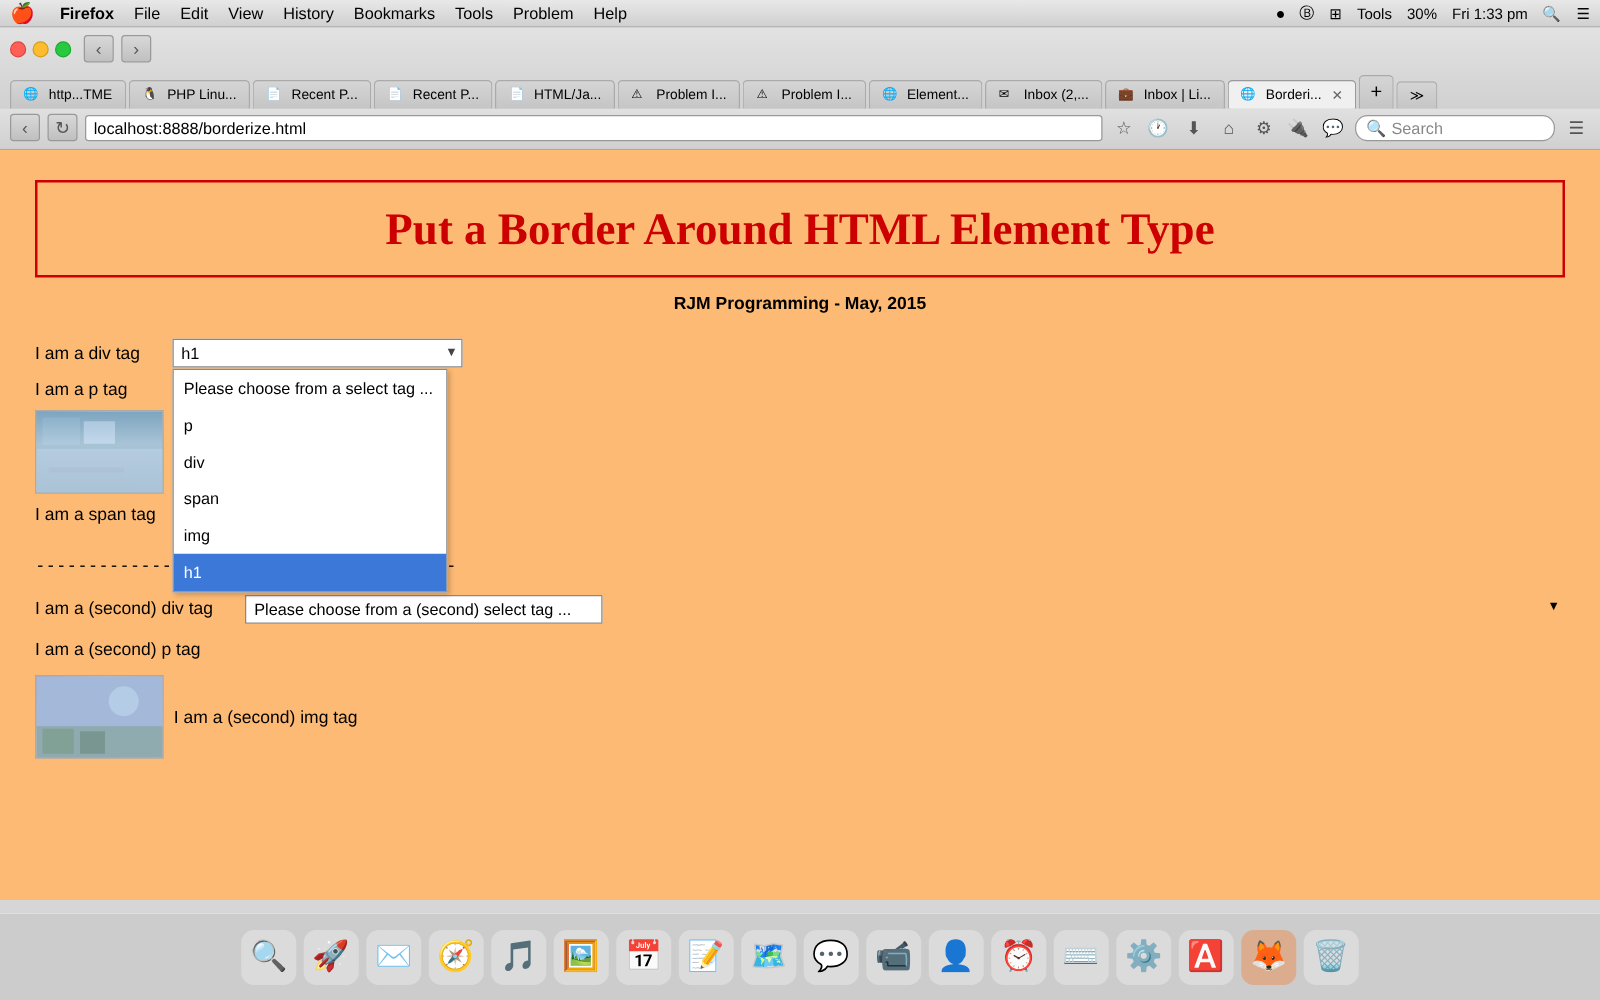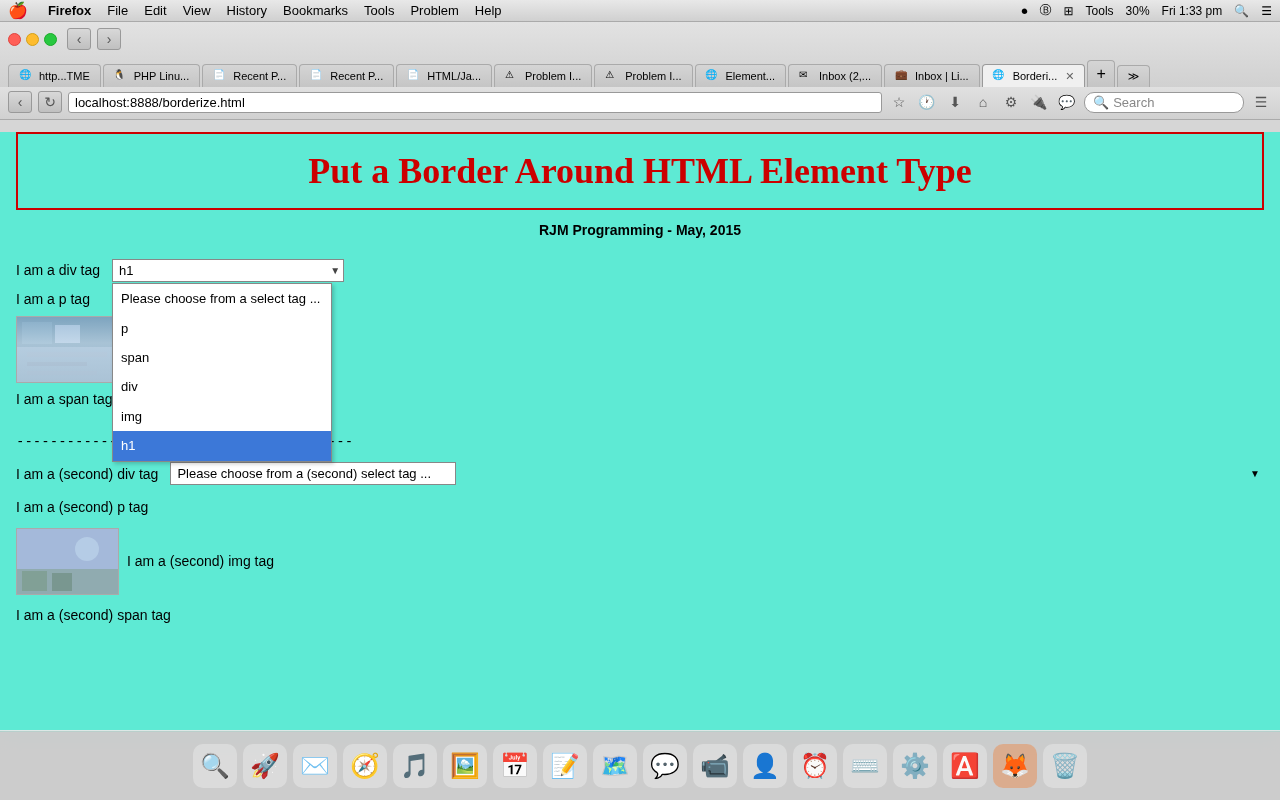--- a/index.html
+++ b/index.html
@@ -124,23 +124,23 @@
       width: 22px; height: 22px;
       display: flex; align-items: center; justify-content: center;
       font-size: 14px;
       color: #555;
       cursor: pointer;
       border-radius: 3px;
     }
 
     
     .browser-content {
-      background: #5eead4;
+      background: #fdba74;
       min-height: 600px;
-      padding: 0;
+      padding: 12px;
     }
 
     .page-header {
       border: 2px solid #cc0000;
       margin: 12px 16px;
       padding: 16px;
       text-align: center;
     }
 
     .page-title {
@@ -151,22 +151,22 @@
     }
 
     .page-body {
       padding: 8px 16px;
       font-size: 14px;
       line-height: 1.8;
     }
 
     .div-tag-row {
       display: flex;
-      align-items: flex-start;
-      gap: 12px;
+      align-items: flex-end;
+      gap: 26px;
       margin-bottom: 4px;
       position: relative;
     }
 
     .select-wrapper {
       position: relative;
       display: inline-block;
     }
 
     .custom-select {
@@ -422,22 +422,22 @@
           <option>img</option>
           <option selected="">h1</option>
           <option>h4</option>
         </select>
         <span class="select-arrow">▼</span>
 
         
         <div class="dropdown-open">
           <div class="option">Please choose from a select tag ...</div>
           <div class="option">p</div>
+          <div class="option">div</div>
           <div class="option">span</div>
-          <div class="option">div</div>
           <div class="option">img</div>
           <div class="option selected">h1</div>
         </div>
       </div>
     </div>
 
     <div style="margin: 4px 0;">
       <span>I am a p tag</span>
     </div>
 
@@ -492,23 +492,20 @@
           <rect x="0" y="0" width="103" height="40" fill="#b0c8e8" opacity="0.5"></rect>
           <rect x="0" y="40" width="103" height="27" fill="#8aab9c" opacity="0.6"></rect>
           <rect x="5" y="42" width="25" height="20" fill="#7a9b8c" opacity="0.7"></rect>
           <rect x="35" y="44" width="20" height="18" fill="#6a8b7c" opacity="0.6"></rect>
           <circle cx="70" cy="20" r="12" fill="#d0e8f8" opacity="0.4"></circle>
         </svg>
       </div>
       <span>I am a (second) img tag</span>
     </div>
 
-    <div style="margin: 4px 0;">
-      <span>I am a (second) span tag</span>
-    </div>
   </div>
 </div>
 
 <div class="dock">
   <div class="dock-item">🔍</div>
   <div class="dock-item">🚀</div>
   <div class="dock-item">✉️</div>
   <div class="dock-item">🧭</div>
   <div class="dock-item">🎵</div>
   <div class="dock-item">🖼️</div>

